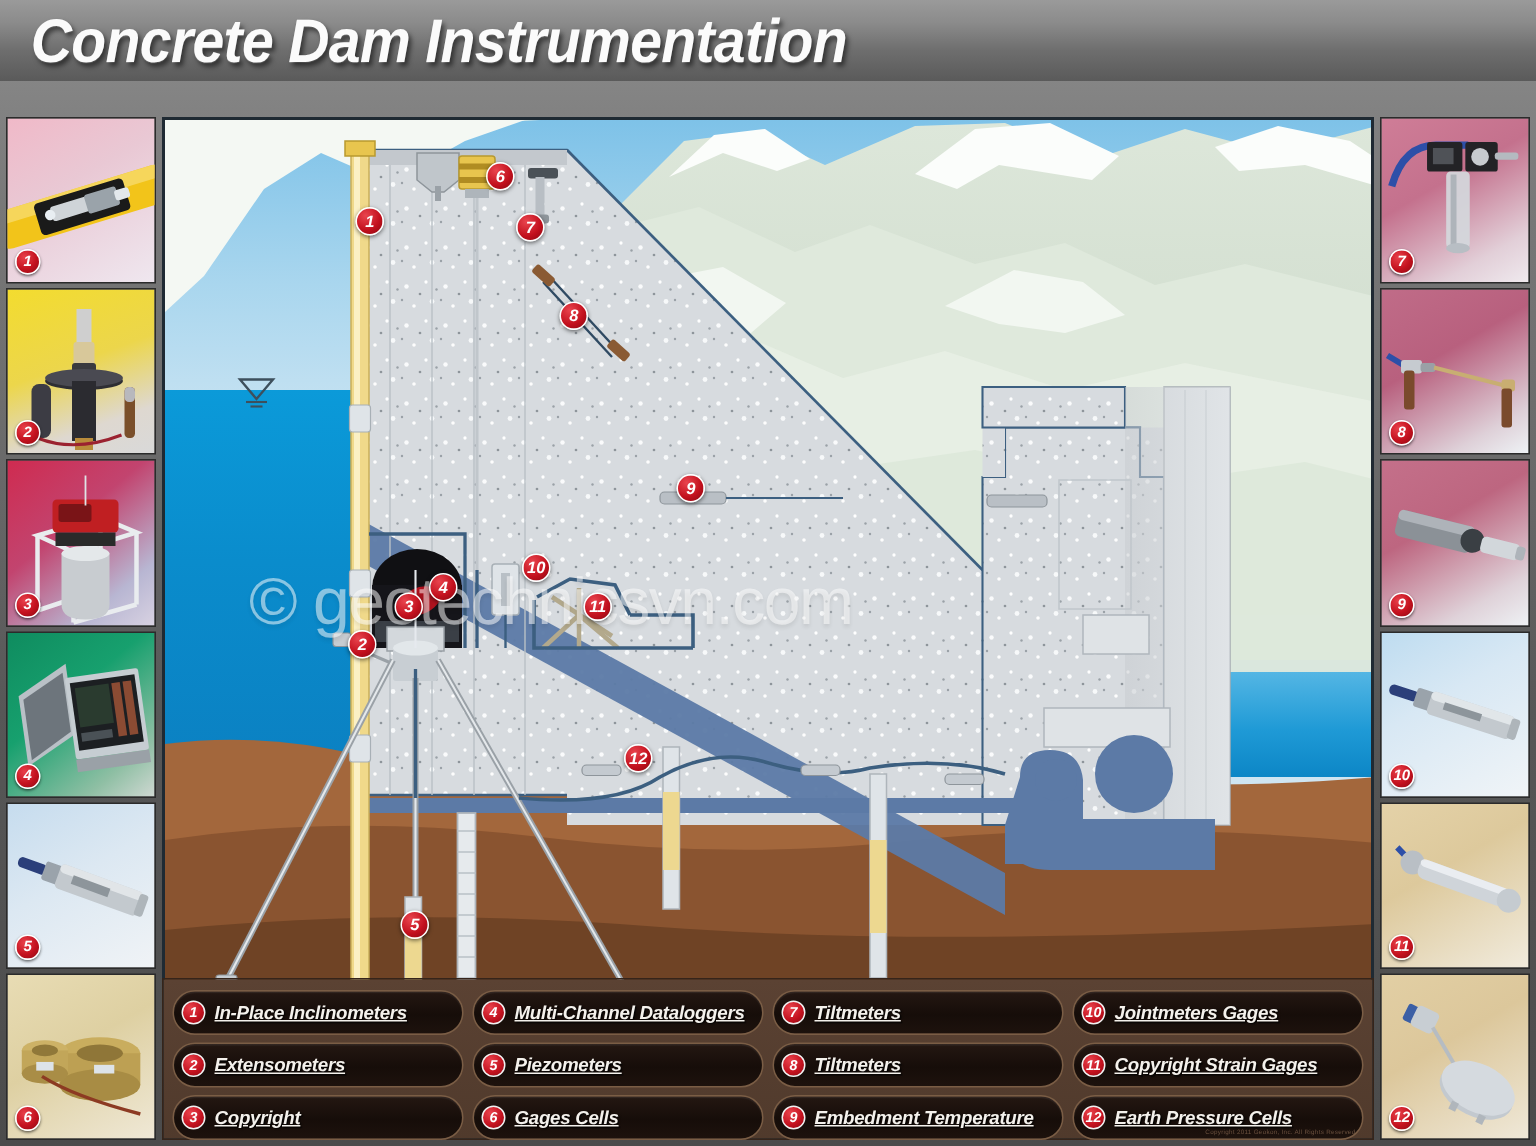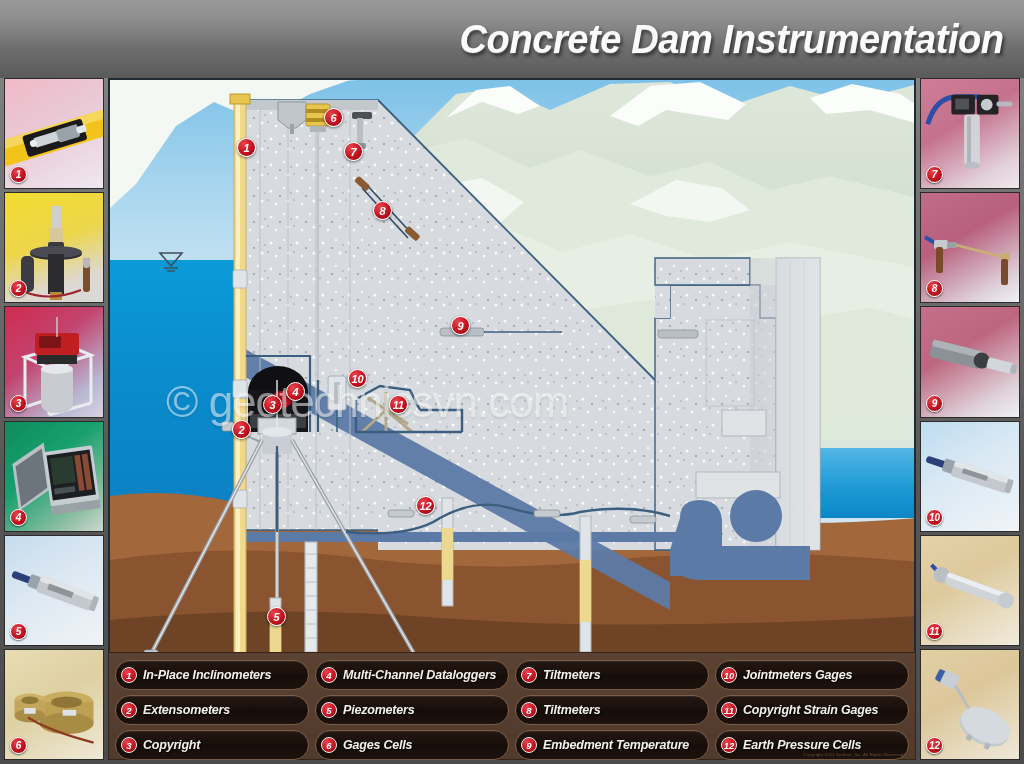--- a/index.html
+++ b/index.html
@@ -12,23 +12,23 @@
   #root { position:absolute; inset:0; width:1024px; height:764px; }
 
   
   .frame-bg{
     position:absolute; inset:0;
     background:linear-gradient(180deg,#8d8d8d 0%,#787878 18%,#6a6a6a 40%,#575757 62%,#4b4b4b 100%);
   }
 
   
   .titlebar{
-    position:absolute; left:0; top:0; width:1024px; height:78px;
+    position:absolute; left:0; top:0; width:1024px; height:54px;
     background:linear-gradient(180deg,#9a9a9a 0%,#8b8b8b 28%,#6e6e6e 62%,#5a5a5a 100%);
-    display:flex; align-items:center; justify-content:flex-end;
+    display:flex; align-items:center; justify-content:flex-start;
   }
   .title{
     font-family:"Liberation Sans", sans-serif;
     font-style:italic; font-weight:bold;
     font-size:41px; letter-spacing:-0.5px;
     color:#fbfbfb;
     text-shadow:2px 3px 4px rgba(0,0,0,.55), 0 1px 0 rgba(255,255,255,.25);
     transform:scaleX(.93);
     white-space:nowrap;
   }
@@ -109,20 +109,21 @@
     width:16px;height:16px;border-radius:50%;flex:0 0 16px;
     background:radial-gradient(circle at 34% 28%,#e8424c 0%,#c4121f 58%,#8a0a13 100%);
     border:1px solid #f2f2f2;
     color:#fff;font-size:9.5px;font-weight:bold;font-style:italic;
     display:flex;align-items:center;justify-content:center;
   }
   .lgtxt{
     color:#f4f1ec; font-size:12.5px; font-weight:bold; font-style:italic;
     white-space:nowrap; letter-spacing:-.2px;
     text-shadow:1px 1px 1px rgba(0,0,0,.8);
+    text-decoration:underline;
   }
   .copyright{
     position:absolute; right:10px; bottom:2px;
     font-size:4.2px; color:#6b513f; letter-spacing:.2px;
   }
 </style>
 </head>
 <body>
 
 <div id="root">

